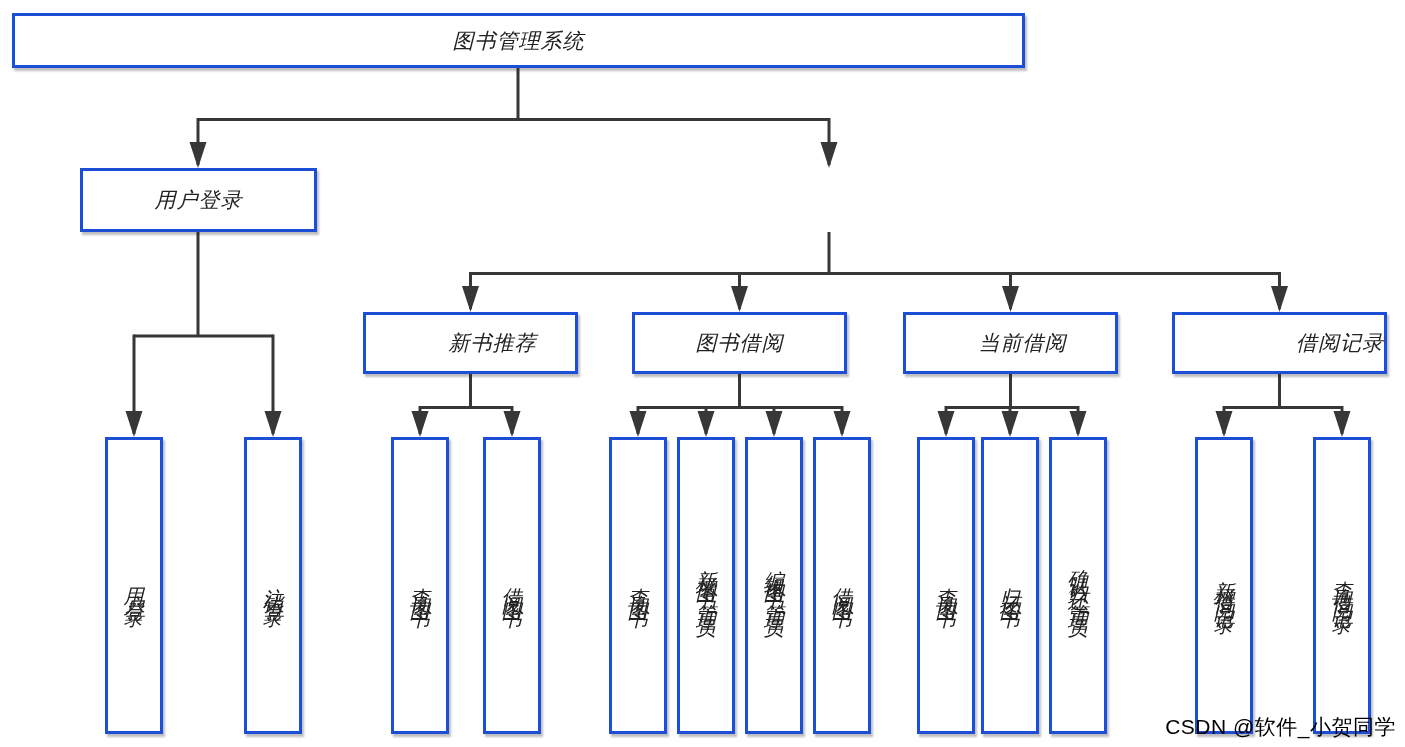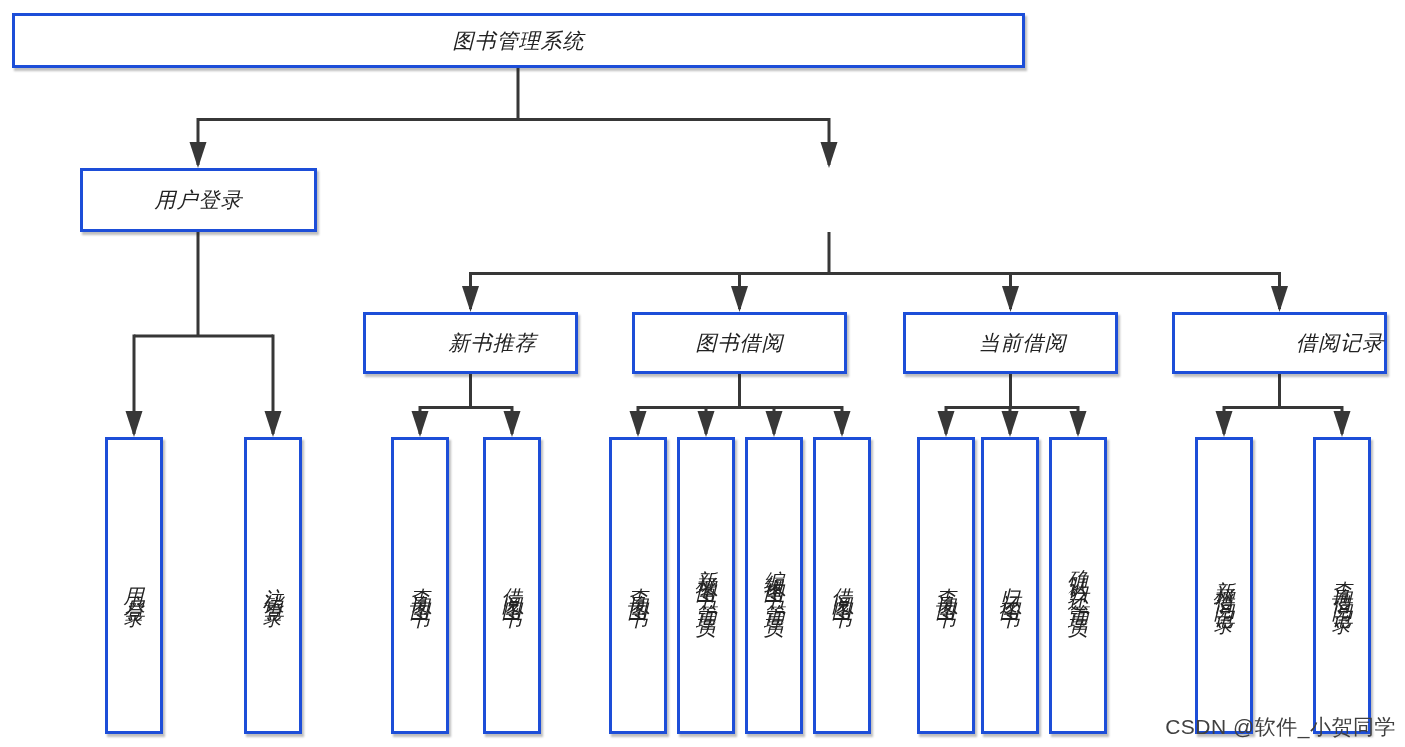--- a/index.html
+++ b/index.html
@@ -40,21 +40,21 @@
   }
   .watermark {
     position: absolute;
     z-index: 3;
     left: 1148px;
     top: 714px;
     width: 248px;
     text-align: right;
     font-size: 21px;
     line-height: 26px;
-    color: #404040;
+    color: #000000;
     letter-spacing: 0.5px;
     white-space: nowrap;
   }
 </style>
 </head>
 <body>
 
 <div class="stage">
 
   <svg class="wires" width="1405" height="747" viewBox="0 0 1405 747">

